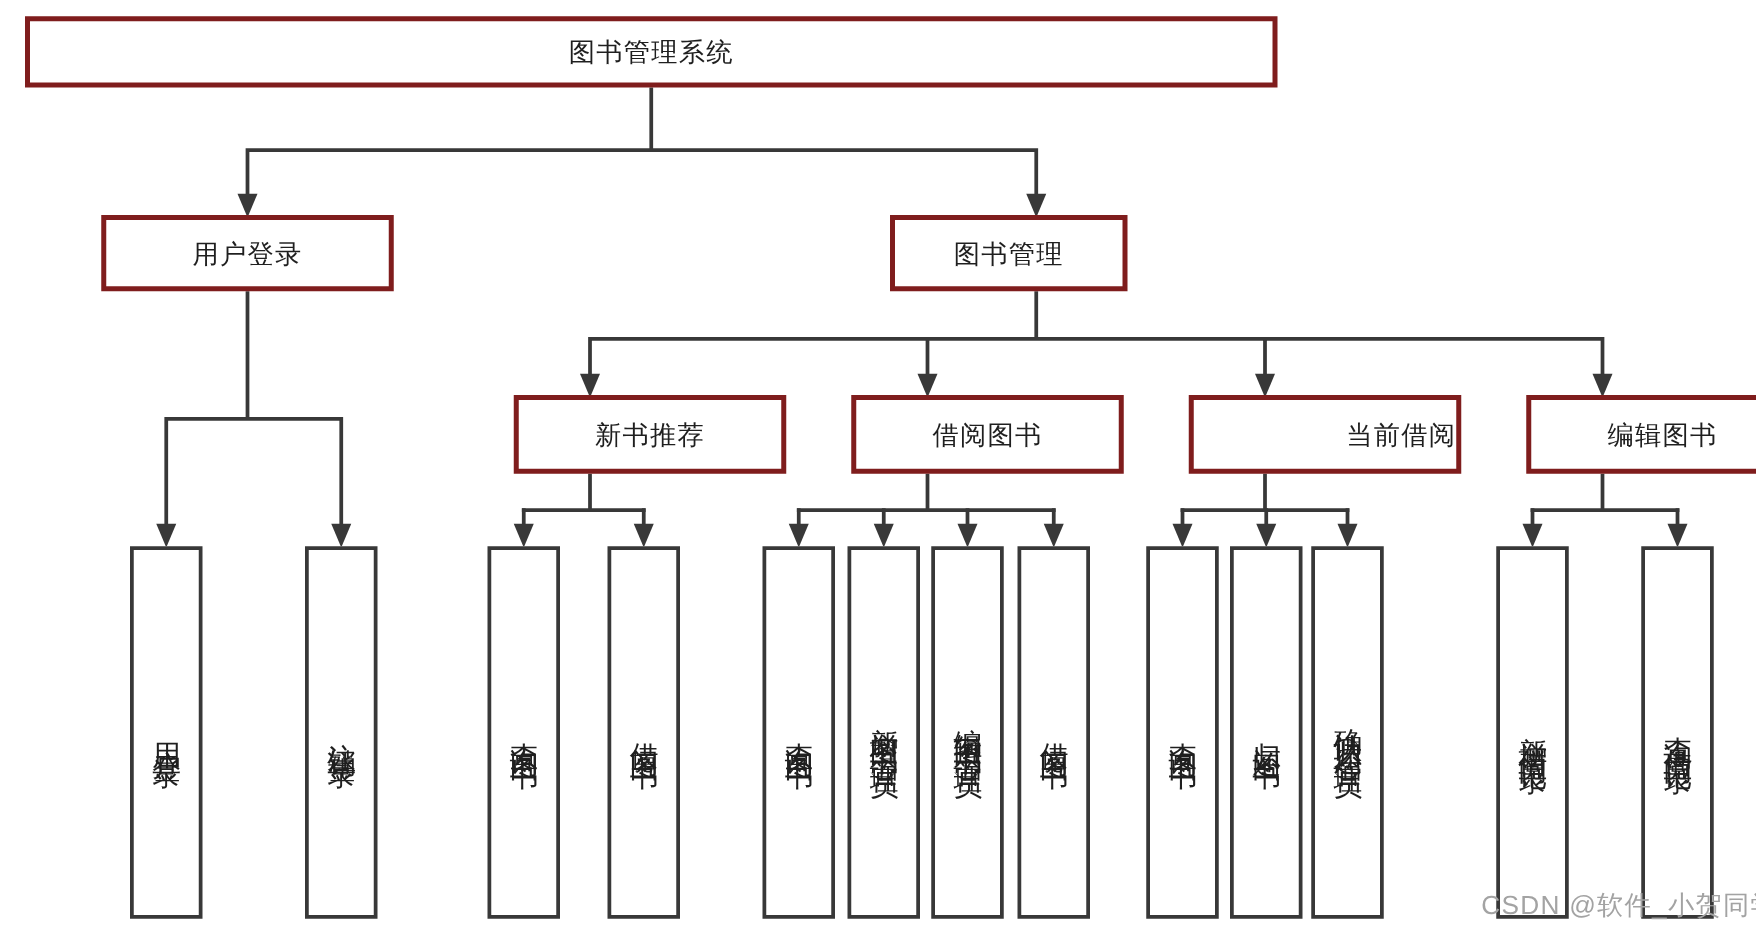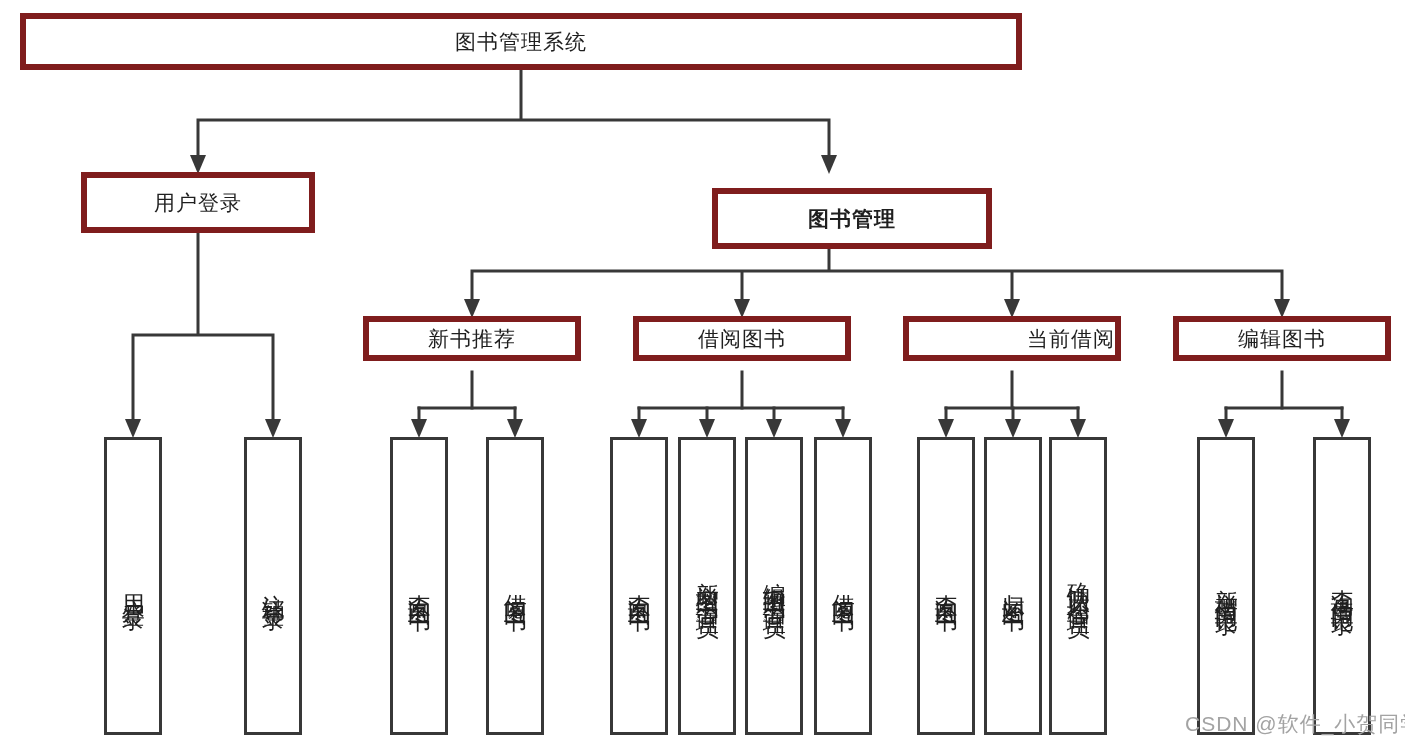--- a/index.html
+++ b/index.html
@@ -17,34 +17,34 @@
   }
   .connectors {
     position: absolute;
     left: 0;
     top: 0;
     z-index: 1;
   }
   .hbox {
     position: absolute;
     box-sizing: border-box;
-    border: 6px solid #7f1d1d;
+    border: 4px solid #7f1d1d;
     background: #ffffff;
     display: flex;
     align-items: center;
     justify-content: center;
     font-size: 21px;
     color: #1f1f1f;
     letter-spacing: 1px;
     z-index: 2;
   }
   .root-box   { left: 20px;  top: 13px;  width: 1002px; height: 57px; }
   .lvl2-login { left: 81px;  top: 172px; width: 234px;  height: 61px; }
-  .lvl2-mgmt  { left: 712px; top: 188px; width: 280px;  height: 61px; font-weight: bold; }
-  .lvl3 { top: 316px; width: 218px; height: 45px; }
+  .lvl2-mgmt  { left: 712px; top: 172px; width: 190px;  height: 61px; }
+  .lvl3 { top: 316px; width: 218px; height: 63px; margin-left: 48px; }
   .lvl3-rec     { left: 363px; }
   .lvl3-borrow  { left: 633px; }
   .lvl3-current { left: 903px; justify-content: flex-end; }
   .lvl3-records { left: 1173px; }
   .leaf {
     position: absolute;
     box-sizing: border-box;
     top: 437px;
     width: 58px;
     height: 298px;

